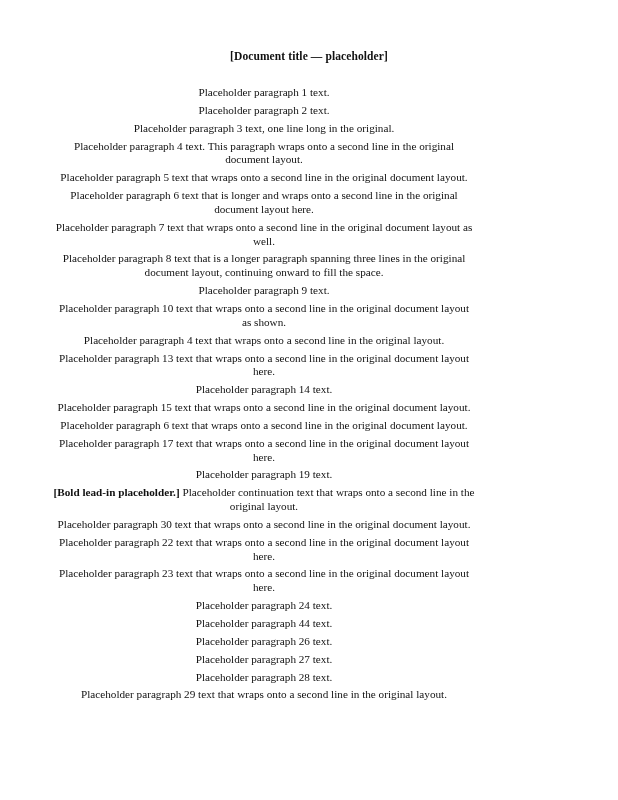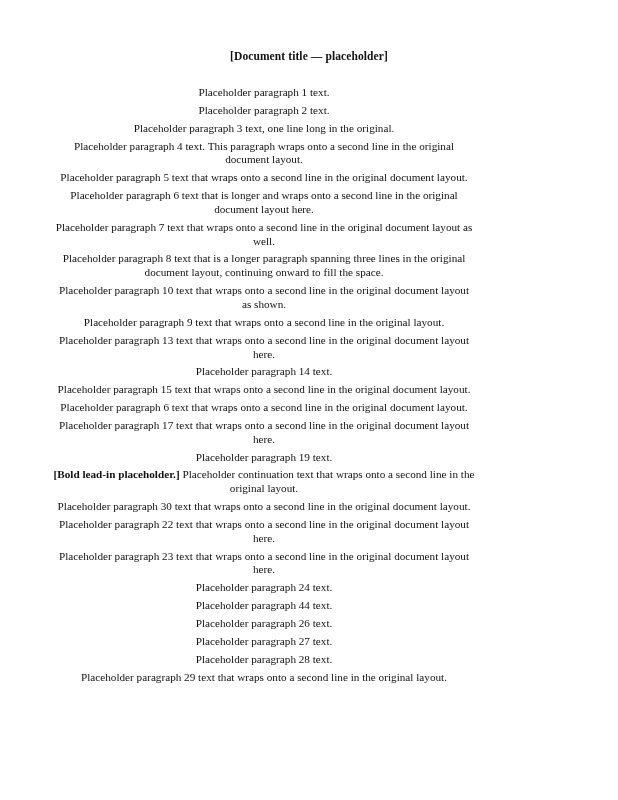--- a/index.html
+++ b/index.html
@@ -27,22 +27,23 @@
   <div class="title">[Document title — placeholder]</div>
   <div class="body" id="doc-body">
       <p class="para"><span>Placeholder paragraph 1 text.</span></p>
       <p class="para"><span>Placeholder paragraph 2 text.</span></p>
       <p class="para"><span>Placeholder paragraph 3 text, one line long in the original.</span></p>
       <p class="para"><span>Placeholder paragraph 4 text. This paragraph wraps onto a second line in the original document layout.</span></p>
       <p class="para"><span>Placeholder paragraph 5 text that wraps onto a second line in the original document layout.</span></p>
       <p class="para"><span>Placeholder paragraph 6 text that is longer and wraps onto a second line in the original document layout here.</span></p>
       <p class="para"><span>Placeholder paragraph 7 text that wraps onto a second line in the original document layout as well.</span></p>
       <p class="para"><span>Placeholder paragraph 8 text that is a longer paragraph spanning three lines in the original document layout, continuing onward to fill the space.</span></p>
+      <p class="para"><span>Placeholder paragraph 9 text.</span></p>
       <p class="para"><span>Placeholder paragraph 10 text that wraps onto a second line in the original document layout as shown.</span></p>
-      <p class="para"><span>Placeholder paragraph 9 text that wraps onto a second line in the original layout.</span></p>
+      <p class="para"><span>Placeholder paragraph 4 text that wraps onto a second line in the original layout.</span></p>
       <p class="para"><span>Placeholder paragraph 13 text that wraps onto a second line in the original document layout here.</span></p>
       <p class="para"><span>Placeholder paragraph 14 text.</span></p>
       <p class="para"><span>Placeholder paragraph 15 text that wraps onto a second line in the original document layout.</span></p>
       <p class="para"><span>Placeholder paragraph 6 text that wraps onto a second line in the original document layout.</span></p>
       <p class="para"><span>Placeholder paragraph 17 text that wraps onto a second line in the original document layout here.</span></p>
       <p class="para"><span>Placeholder paragraph 19 text.</span></p>
       <p class="para"><span class="lead">[Bold lead-in placeholder.]</span><span> Placeholder continuation text that wraps onto a second line in the original layout.</span></p>
       <p class="para"><span>Placeholder paragraph 30 text that wraps onto a second line in the original document layout.</span></p>
       <p class="para"><span>Placeholder paragraph 22 text that wraps onto a second line in the original document layout here.</span></p>
       <p class="para"><span>Placeholder paragraph 23 text that wraps onto a second line in the original document layout here.</span></p>

